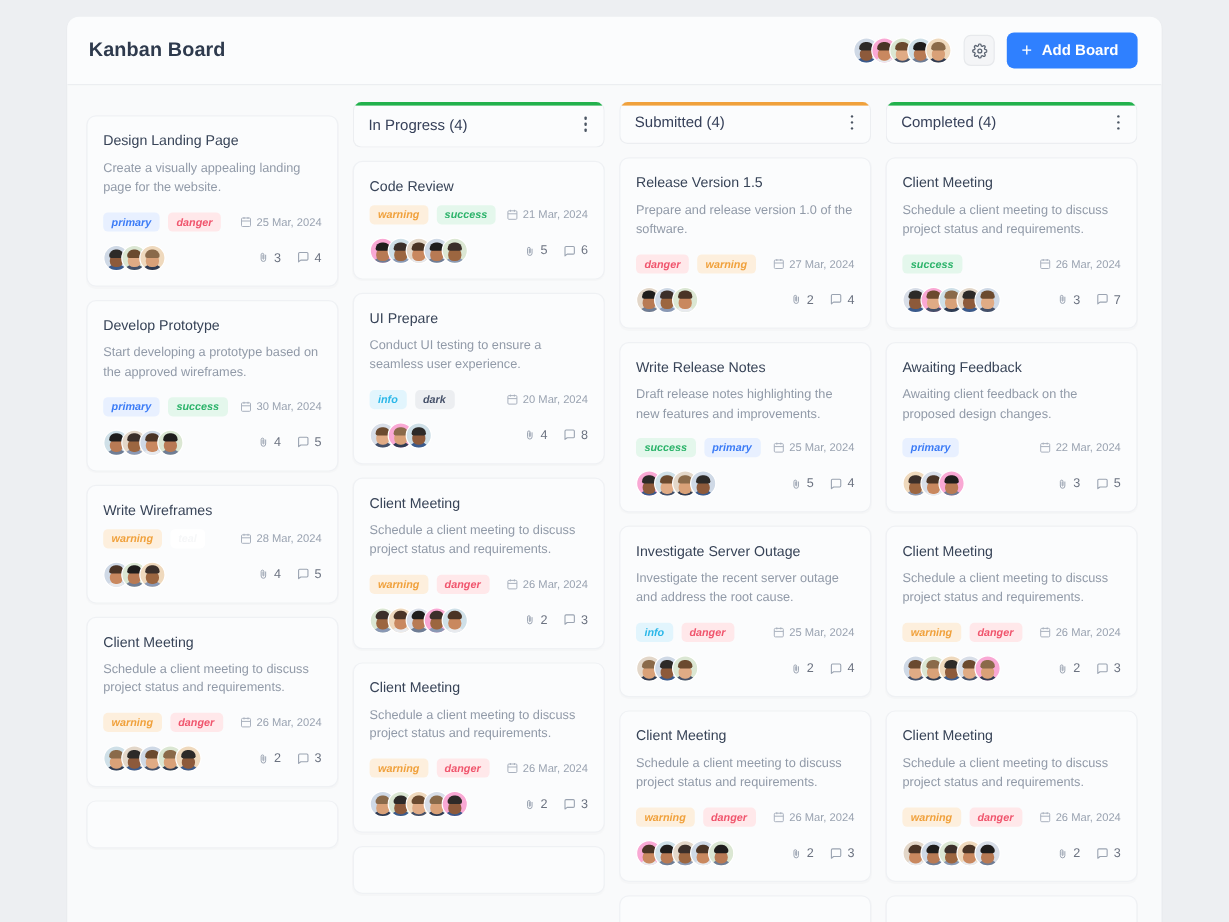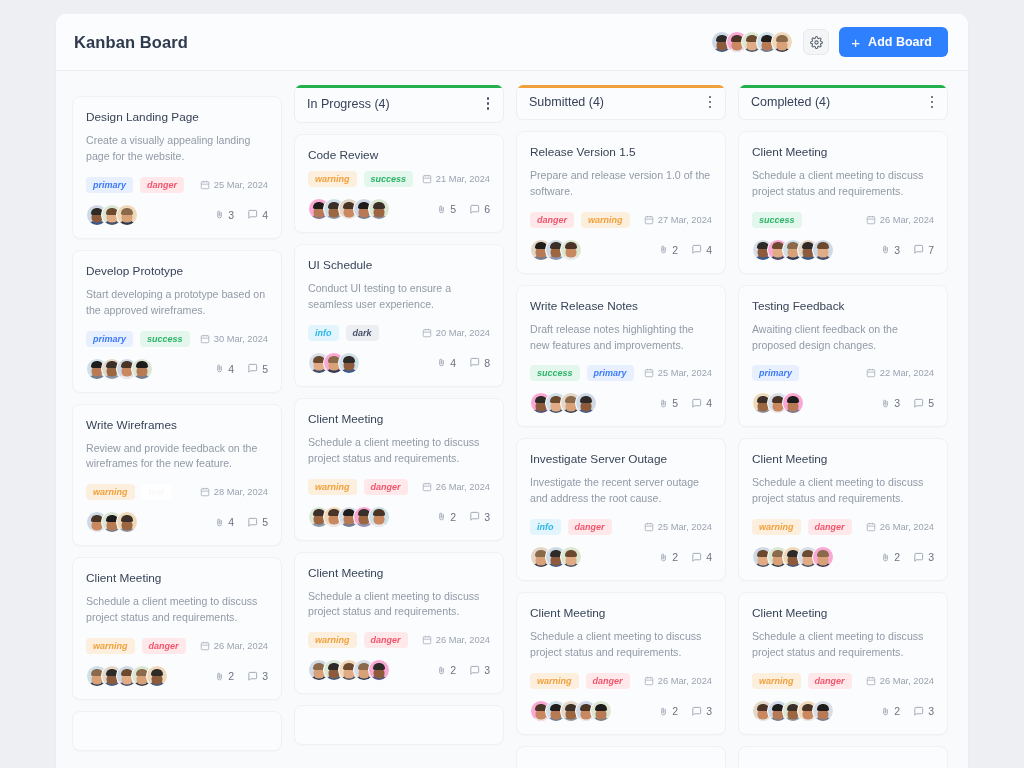--- a/index.html
+++ b/index.html
@@ -308,21 +308,20 @@
                       <path d="M21 15a2 2 0 0 1-2 2H8l-4 3V5a2 2 0 0 1 2-2h13a2 2 0 0 1 2 2z"></path>
                     </svg>
                   </span>
                   <span>5</span>
                 </div>
               </div>
             </div>
           </div>
           <div class="card">
             <div class="card-title">Write Wireframes</div>
-            <div class="card-desc">Review and provide feedback on the wireframes for the new feature.</div>
             <div class="card-meta">
               <div class="tags">
                 <span class="tag warning">warning</span>
                 <span class="tag teal">teal</span>
               </div>
               <div class="date">
                 <span>
                   <svg width="10" height="10" viewBox="0 0 24 24" fill="none" stroke="#a9b1be" stroke-width="2">
                     <rect x="3" y="4" width="18" height="17" rx="2"></rect>
                     <path d="M3 10h18M8 2v4M16 2v4"></path>
@@ -507,21 +506,21 @@
                     <svg width="11" height="11" viewBox="0 0 24 24" fill="none" stroke="#9aa3b1" stroke-width="2" stroke-linejoin="round">
                       <path d="M21 15a2 2 0 0 1-2 2H8l-4 3V5a2 2 0 0 1 2-2h13a2 2 0 0 1 2 2z"></path>
                     </svg>
                   </span>
                   <span>6</span>
                 </div>
               </div>
             </div>
           </div>
           <div class="card">
-            <div class="card-title">UI Schedule</div>
+            <div class="card-title">UI Prepare</div>
             <div class="card-desc">Conduct UI testing to ensure a seamless user experience.</div>
             <div class="card-meta">
               <div class="tags">
                 <span class="tag info">info</span>
                 <span class="tag dark">dark</span>
               </div>
               <div class="date">
                 <span>
                   <svg width="10" height="10" viewBox="0 0 24 24" fill="none" stroke="#a9b1be" stroke-width="2">
                     <rect x="3" y="4" width="18" height="17" rx="2"></rect>
@@ -1025,21 +1024,21 @@
                     <svg width="11" height="11" viewBox="0 0 24 24" fill="none" stroke="#9aa3b1" stroke-width="2" stroke-linejoin="round">
                       <path d="M21 15a2 2 0 0 1-2 2H8l-4 3V5a2 2 0 0 1 2-2h13a2 2 0 0 1 2 2z"></path>
                     </svg>
                   </span>
                   <span>7</span>
                 </div>
               </div>
             </div>
           </div>
           <div class="card">
-            <div class="card-title">Testing Feedback</div>
+            <div class="card-title">Awaiting Feedback</div>
             <div class="card-desc">Awaiting client feedback on the proposed design changes.</div>
             <div class="card-meta">
               <div class="tags">
                 <span class="tag primary">primary</span>
               </div>
               <div class="date">
                 <span>
                   <svg width="10" height="10" viewBox="0 0 24 24" fill="none" stroke="#a9b1be" stroke-width="2">
                     <rect x="3" y="4" width="18" height="17" rx="2"></rect>
                     <path d="M3 10h18M8 2v4M16 2v4"></path>

